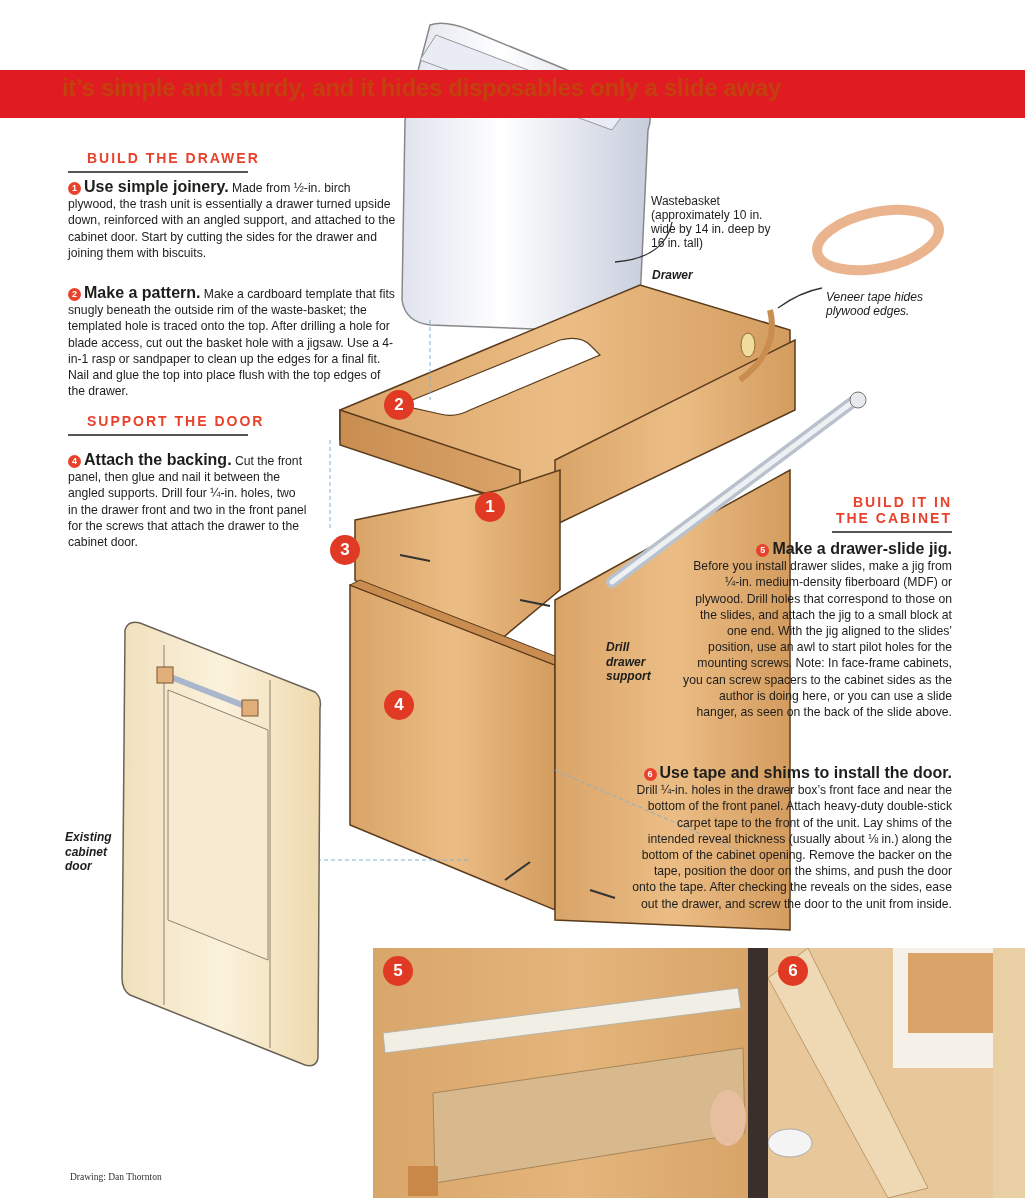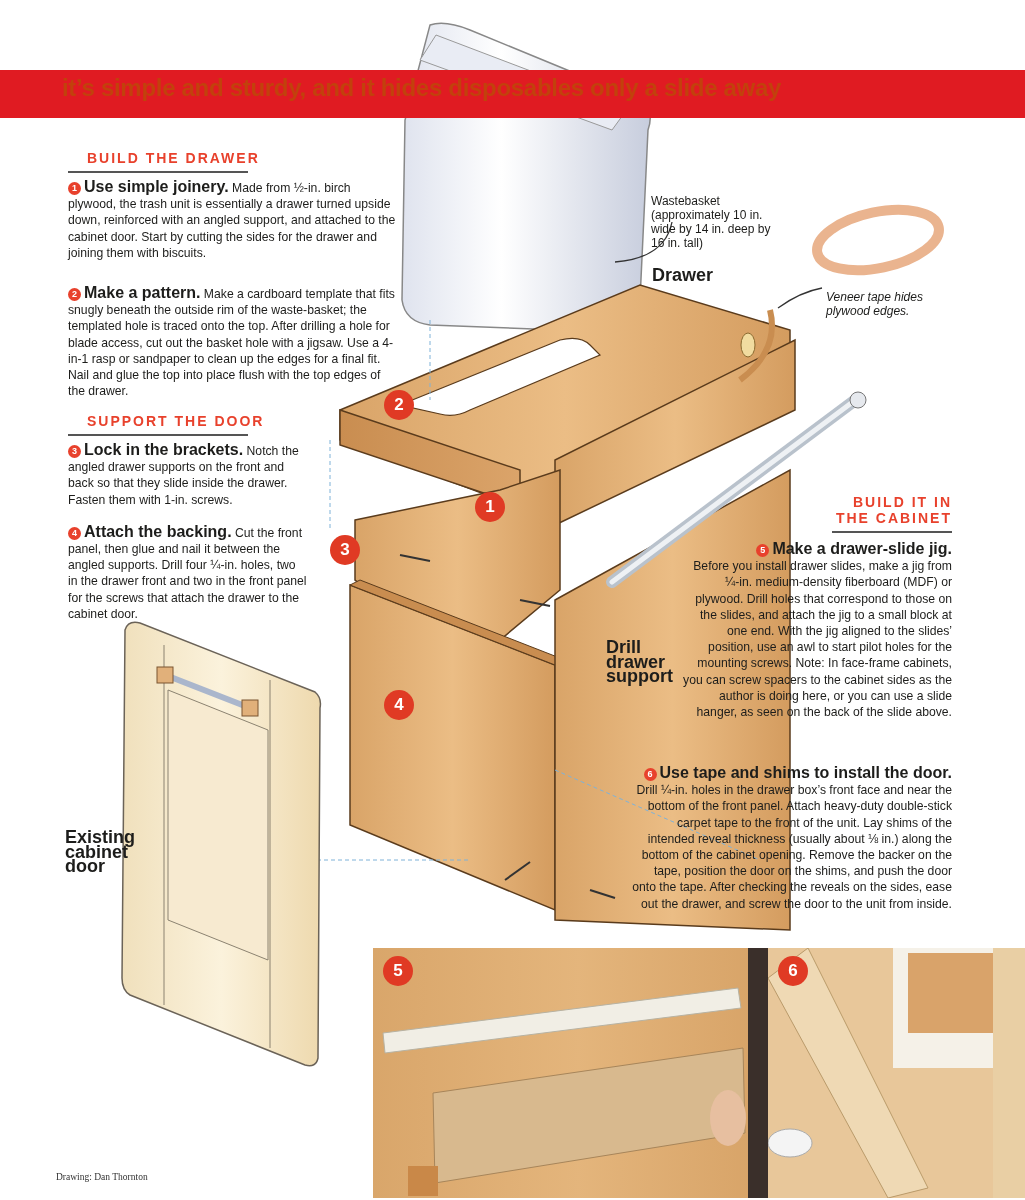--- a/index.html
+++ b/index.html
@@ -7,21 +7,21 @@
   .abs{position:absolute;}
   .banner{left:0;top:70px;width:1025px;height:48px;background:#e01b22;}
   .banner-text{left:62px;top:74px;color:#c2410c;font-family:"Liberation Sans",sans-serif;font-weight:bold;font-size:24px;letter-spacing:-0.3px;white-space:nowrap;}
   .sec-head{font-family:"Liberation Sans",sans-serif;font-weight:bold;color:#e8412c;font-size:14px;letter-spacing:2px;padding-left:19px;}
   .sec-rule{height:2px;background:#555;}
   .para{font-size:12.2px;line-height:16.2px;color:#1d1d1b;}
   .para b{font-size:16px;}
   .num{display:inline-block;width:13px;height:13px;border-radius:50%;background:#e8412c;color:#fff;font-size:9px;font-weight:bold;text-align:center;line-height:13px;vertical-align:1px;margin-right:3px;}
   .right{text-align:right;}
   .callout{font-size:12px;line-height:14px;}
-  .bold-label{font-weight:bold;font-size:18px;line-height:14.5px;}
+  .bold-label{font-weight:bold;font-size:12px;line-height:14.5px;font-style:italic;}
   .marker{width:30px;height:30px;border-radius:50%;background:#e03a24;color:#fff;font-weight:bold;font-size:17px;text-align:center;line-height:30px;}
   .photo{overflow:hidden;}
   .credit{font-family:"Liberation Serif",serif;font-size:9.5px;color:#333;}
 </style>
 </head>
 <body>
 
 <svg class="abs" style="left:0;top:0" width="1025" height="1200" viewBox="0 0 1025 1200">
   <defs>
     <linearGradient id="wood" x1="0" x2="1" y1="0" y2="0">
@@ -108,23 +108,20 @@
     <span class="num">1</span><b>Use simple joinery.</b><span> Made from ½-in. birch plywood, the trash unit is essentially a drawer turned upside down, reinforced with an angled support, and attached to the cabinet door. Start by cutting the sides for the drawer and joining them with biscuits.</span>
   </div>
   <div class="para" style="margin-top:24px;">
     <span class="num">2</span><b>Make a pattern.</b><span> Make a cardboard template that fits snugly beneath the outside rim of the waste-basket; the templated hole is traced onto the top. After drilling a hole for blade access, cut out the basket hole with a jigsaw. Use a 4-in-1 rasp or sandpaper to clean up the edges for a final fit. Nail and glue the top into place flush with the top edges of the drawer.</span>
   </div>
 </div>
 
 <div class="abs" style="left:68px;top:413px;width:240px;">
   <div class="sec-head">SUPPORT THE DOOR</div>
   <div class="sec-rule" style="width:180px;margin:5px 0 6px 0;"></div>
-  <div class="para">
-    <span class="num">3</span><b>Lock in the brackets.</b><span> Notch the angled drawer supports on the front and back so that they slide inside the drawer. Fasten them with 1-in. screws.</span>
-  </div>
   <div class="para" style="margin-top:16px;">
     <span class="num">4</span><b>Attach the backing.</b><span> Cut the front panel, then glue and nail it between the angled supports. Drill four ¼-in. holes, two in the drawer front and two in the front panel for the screws that attach the drawer to the cabinet door.</span>
   </div>
 </div>
 
 <div class="abs right" style="left:680px;top:494px;width:272px;">
   <div class="sec-head">BUILD IT IN</div>
   <div class="sec-head">THE CABINET</div>
   <div class="sec-rule" style="width:120px;margin:5px 0 6px auto;"></div>
 </div>
@@ -165,13 +162,13 @@
     <rect width="257" height="250" fill="#e8c79a"></rect>
     <rect x="125" y="0" width="110" height="120" fill="#f5f1e8"></rect>
     <rect x="140" y="5" width="85" height="80" fill="#d9a36a"></rect>
     <path d="M0 30 L40 0 L160 240 L120 250 Z" fill="#efd9b4" stroke="#b99a6a"></path>
     <rect x="225" y="0" width="32" height="250" fill="#e9cfa4"></rect>
     <ellipse cx="22" cy="195" rx="22" ry="14" fill="#f4f4f4" stroke="#aaa"></ellipse>
   </svg>
   <div class="abs marker" style="left:10px;top:8px;">6</div>
 </div>
 
-<div class="abs credit" style="left:56px;top:1172px;">Drawing: Dan Thornton</div>
+<div class="abs credit" style="left:70px;top:1172px;">Drawing: Dan Thornton</div>
 
 </body></html>

